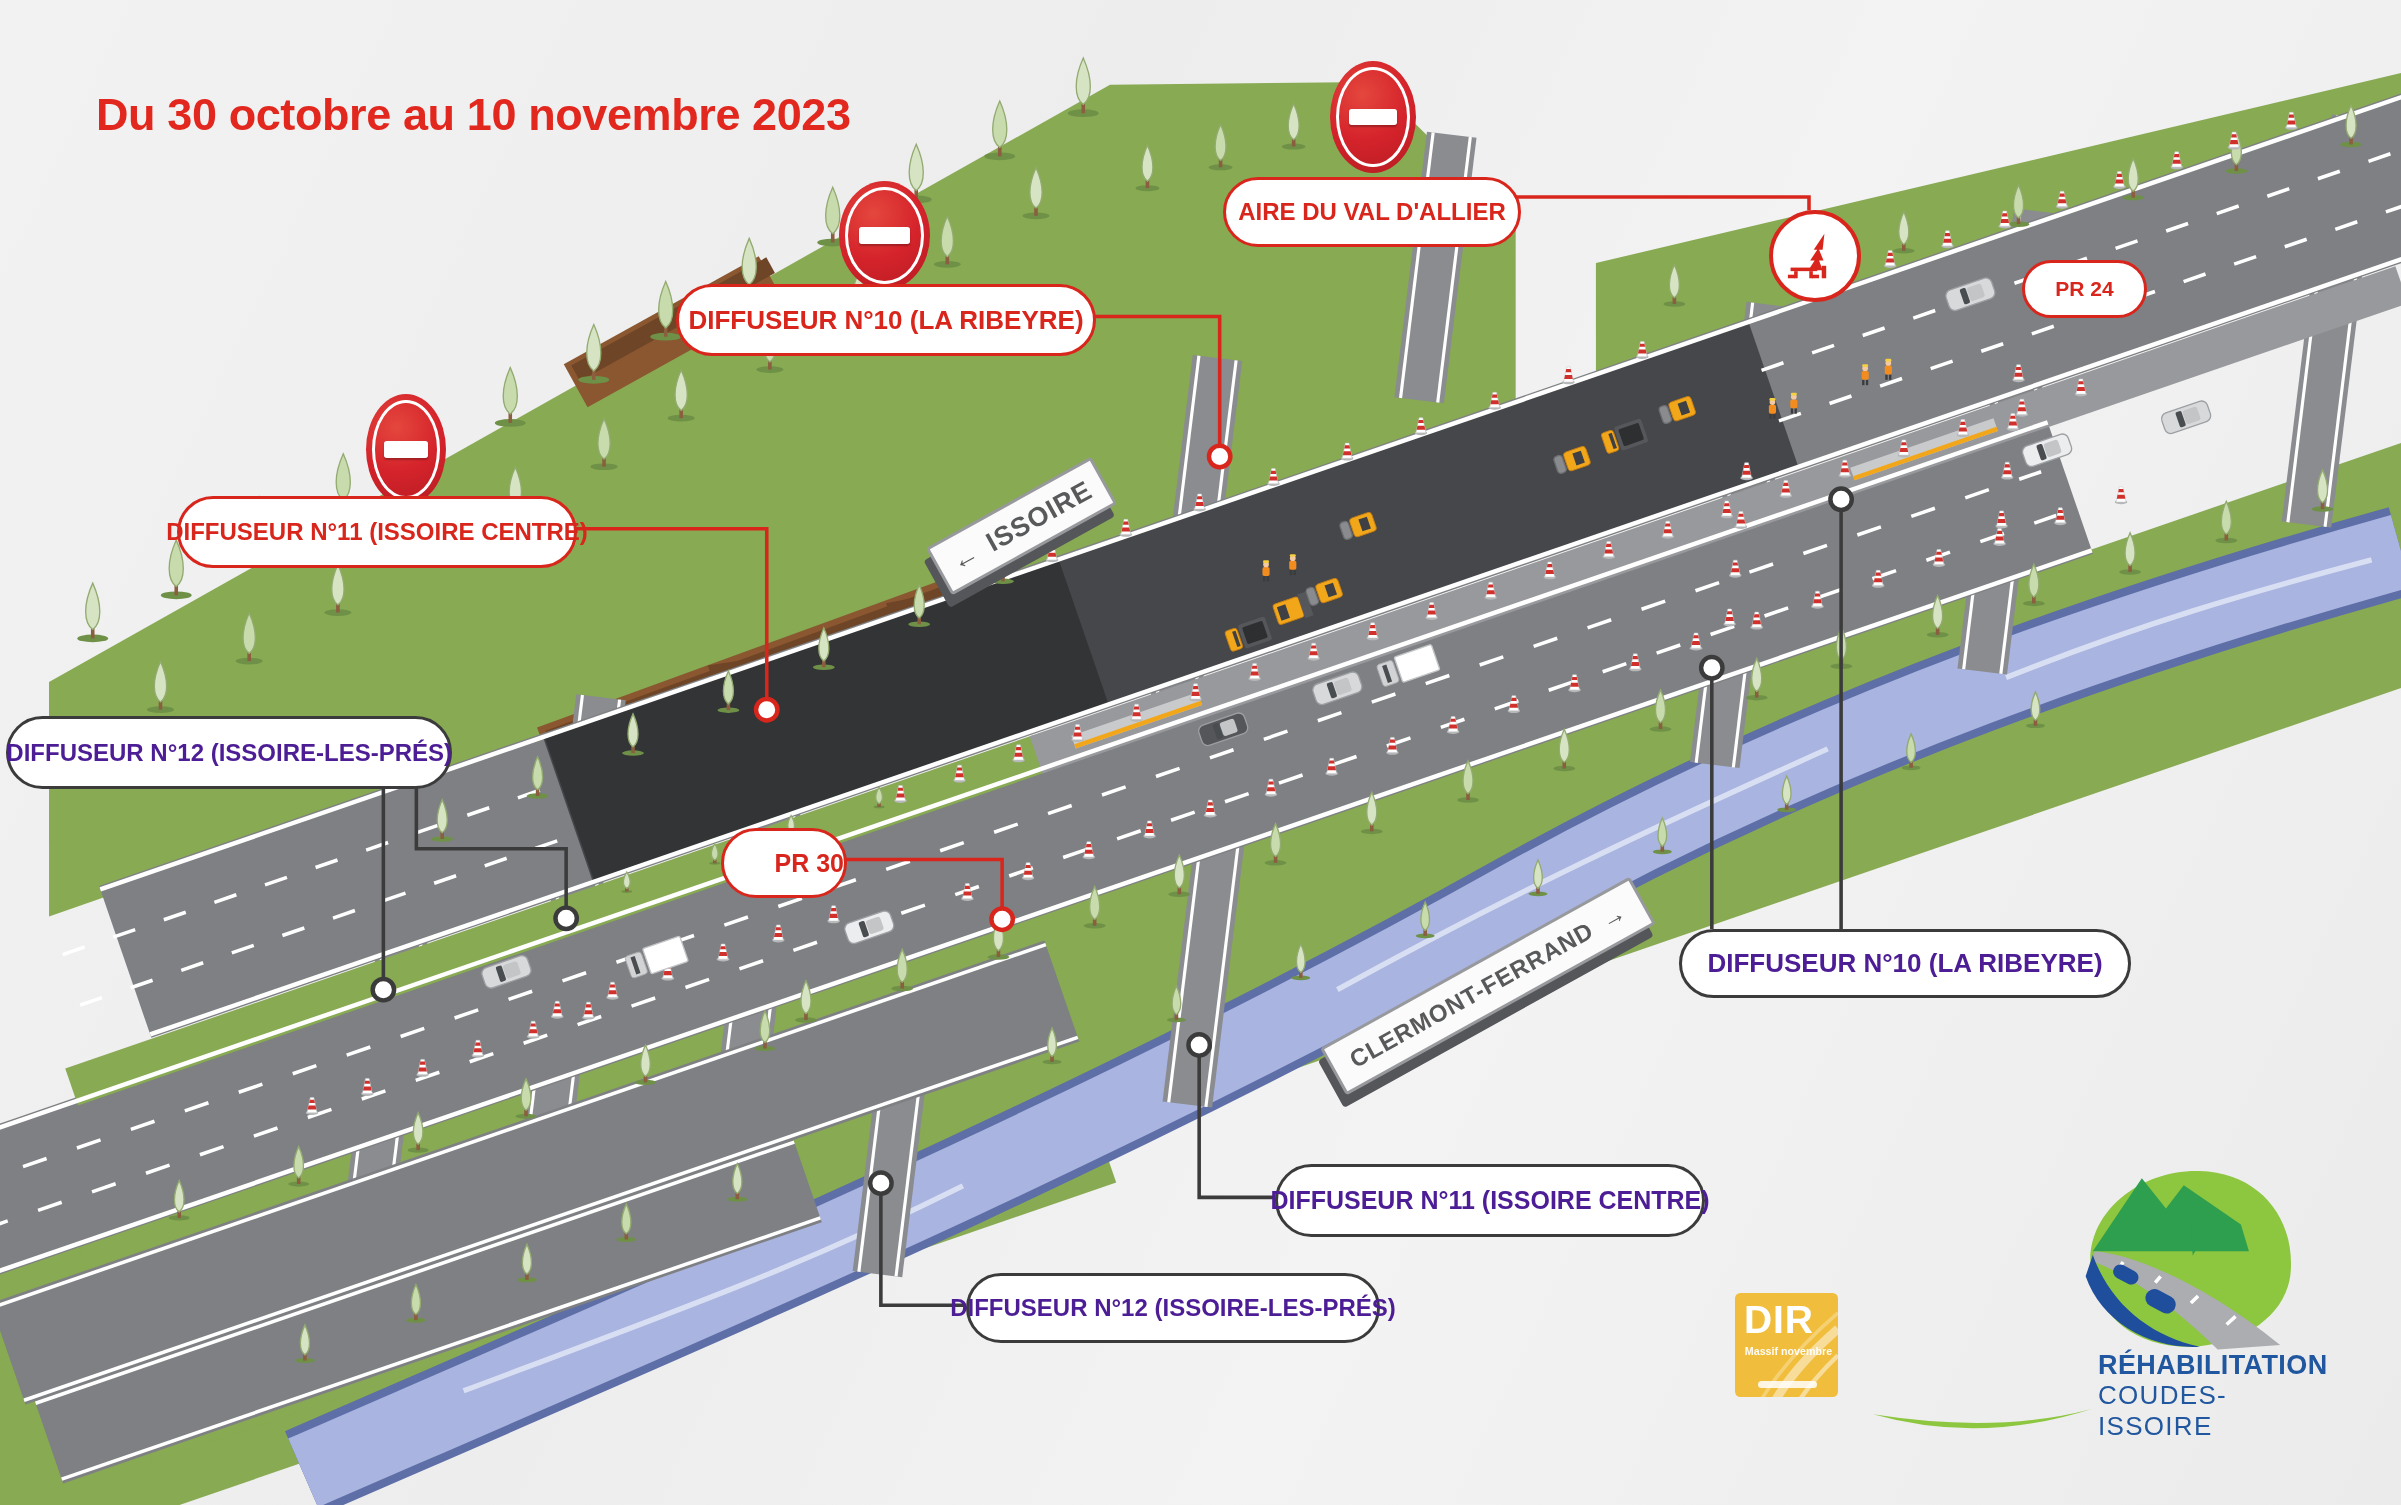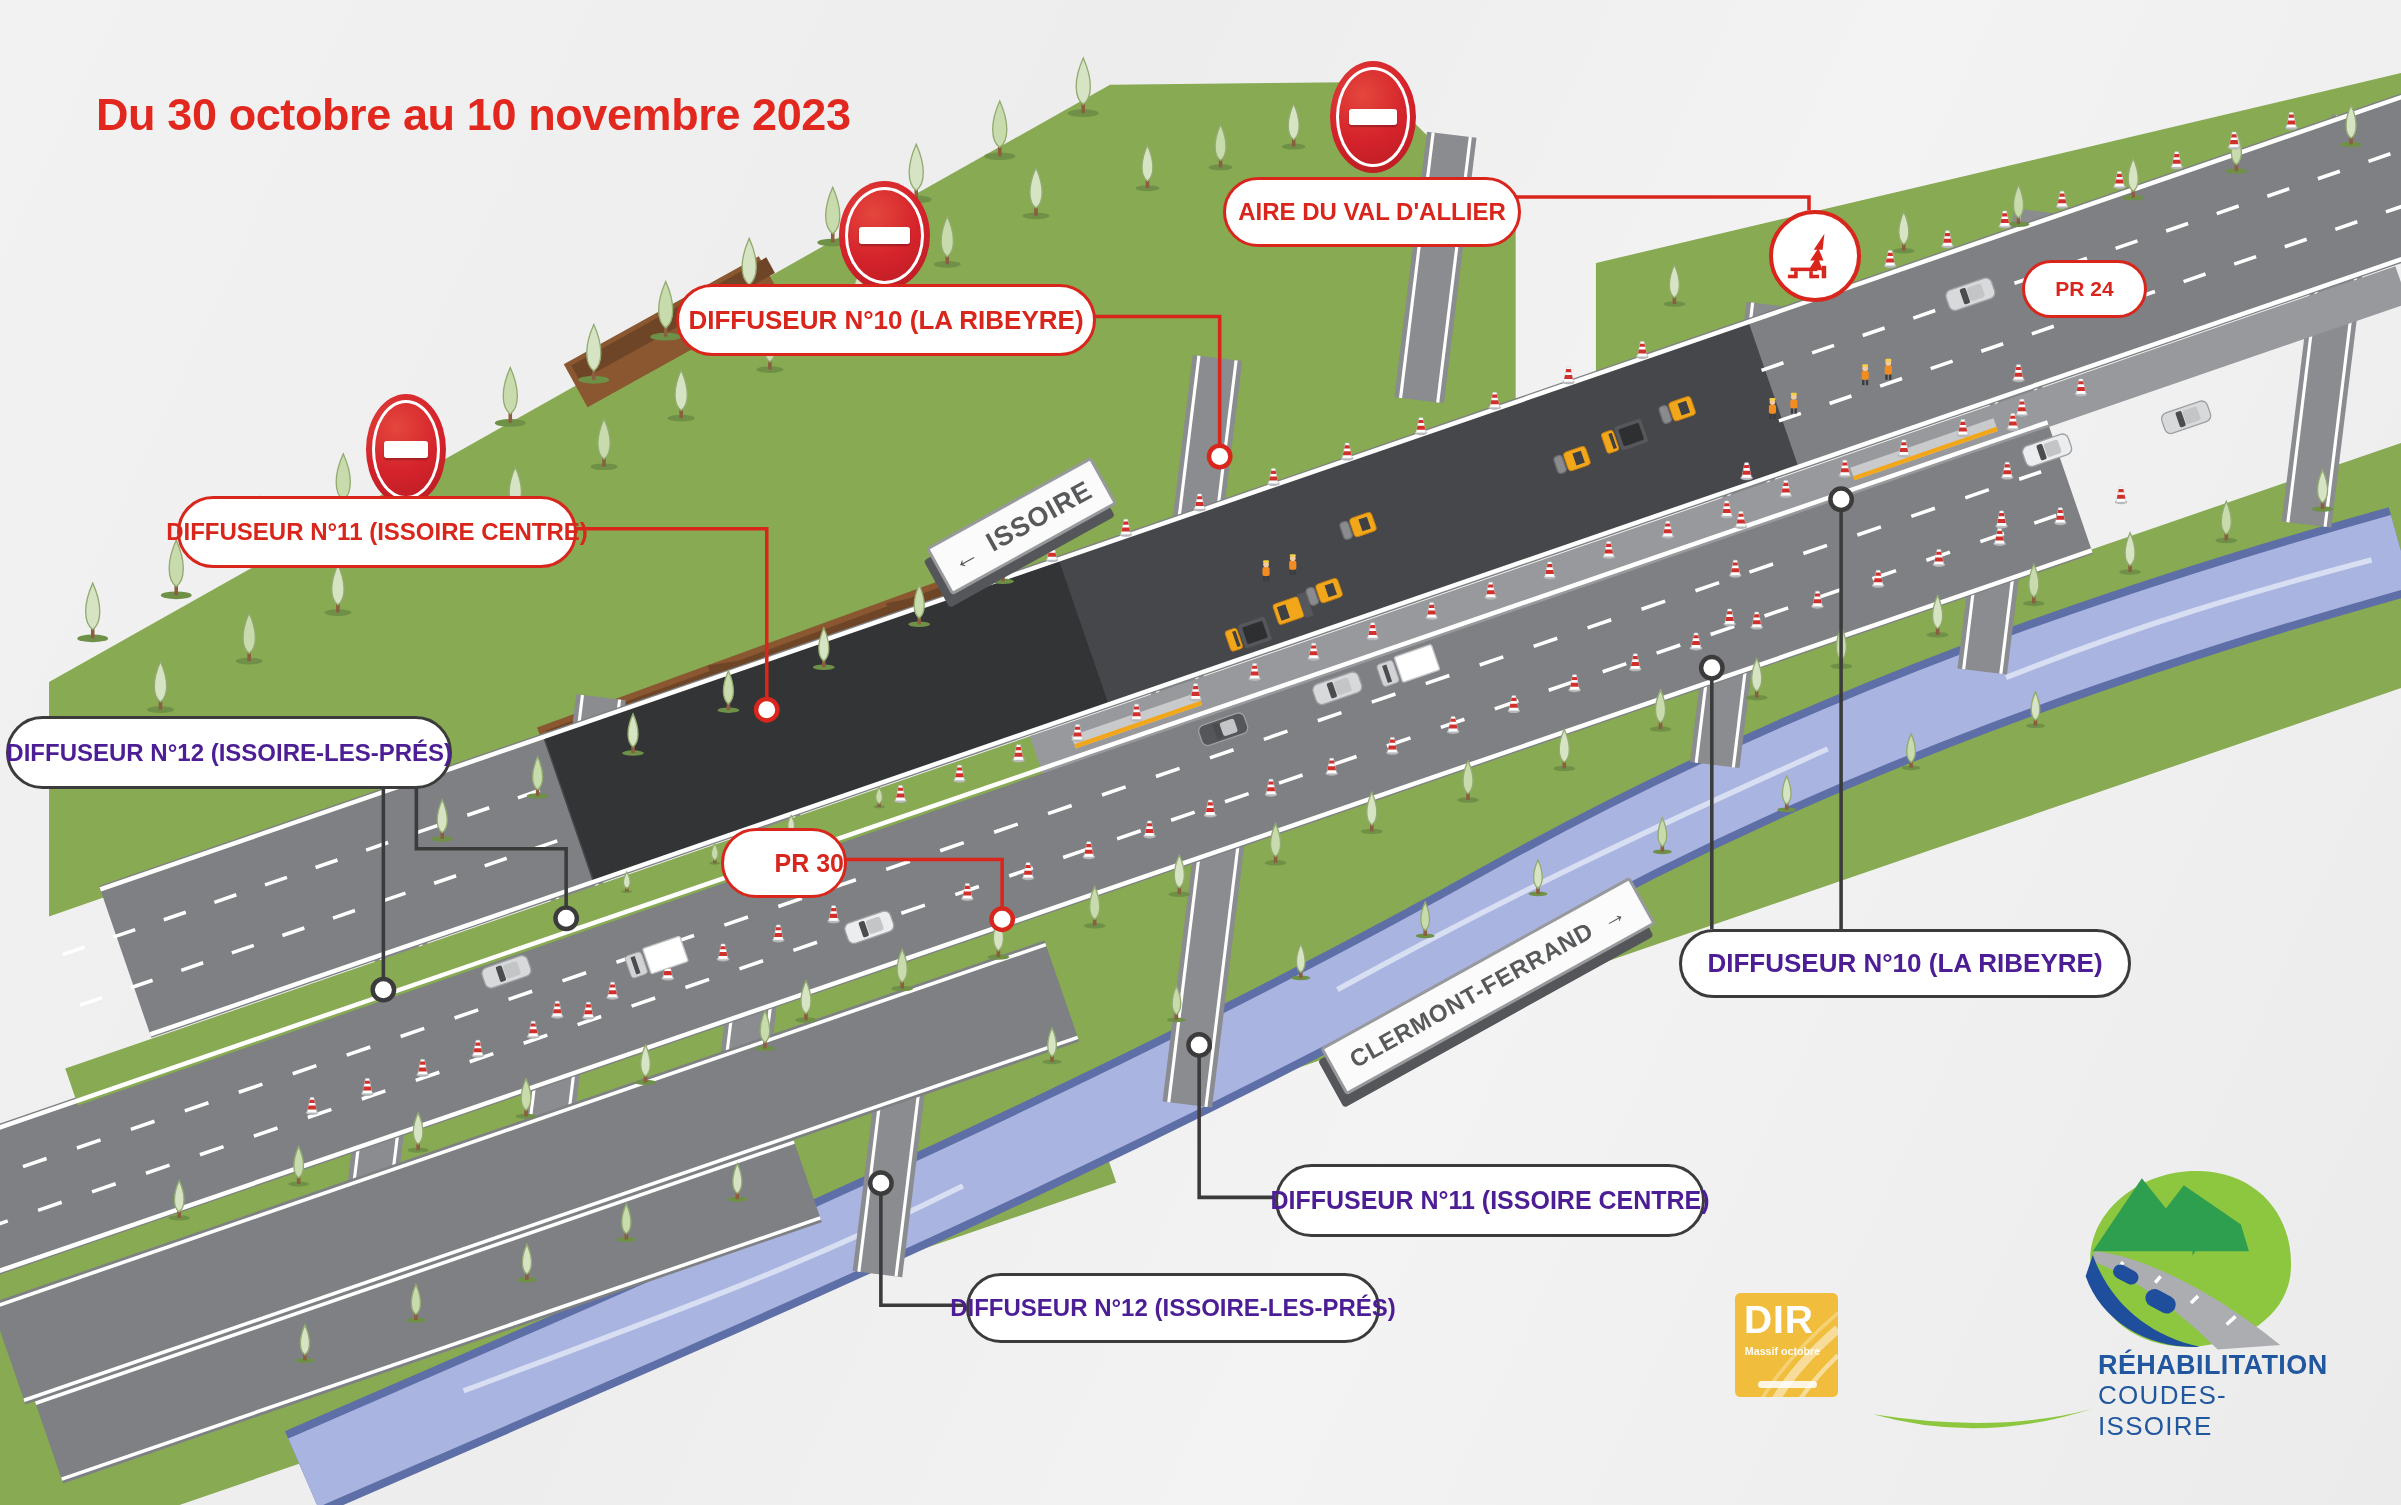--- a/index.html
+++ b/index.html
@@ -1235,21 +1235,21 @@
     <span>→</span>
   </div>
 
   <div id="dir-logo">
     <svg width="103" height="140" viewBox="0 0 116 157" style="position:absolute;left:0;top:0;">
       <path d="M116 40 C 70 80, 40 120, 30 157" fill="none" stroke="#F8DD9A" stroke-width="10"></path>
       <path d="M116 70 C 85 100, 62 130, 56 157" fill="none" stroke="#F8DD9A" stroke-width="5"></path>
       <path d="M116 22 C 60 70, 24 120, 12 157" fill="none" stroke="#F6D173" stroke-width="4"></path>
     </svg>
     <div class="dir-name">DIR</div>
-    <div class="dir-sub">Massif octobre</div>
+    <div class="dir-sub">Massif novembre</div>
     <div class="dir-bar"></div>
   </div>
 
   <div id="a75-logo">
     <svg width="232" height="192" viewBox="0 0 260 215" style="position:absolute;left:198px;top:37px;">
       <path d="M28,120 C20,60 80,8 150,10 C215,12 255,60 252,120 C250,170 200,205 140,207 C80,208 35,175 28,120 Z" fill="#8DC63F"></path>
       <path d="M30,100 L85,18 L112,52 L132,26 L196,70 L205,100 Z" fill="#2E9E4F"></path>
       <path d="M140,70 L170,60 Q150,90 142,105 Z" fill="#2E9E4F"></path>
       <path d="M32,100 C80,104 160,140 240,205 L170,210 C120,160 60,120 30,112 Z" fill="#ABADB0"></path>
       <path d="M60,118 L64,112 M100,135 L106,128 M140,158 L148,150 M180,182 L190,173" stroke="#fff" stroke-width="4" fill="none"></path>

